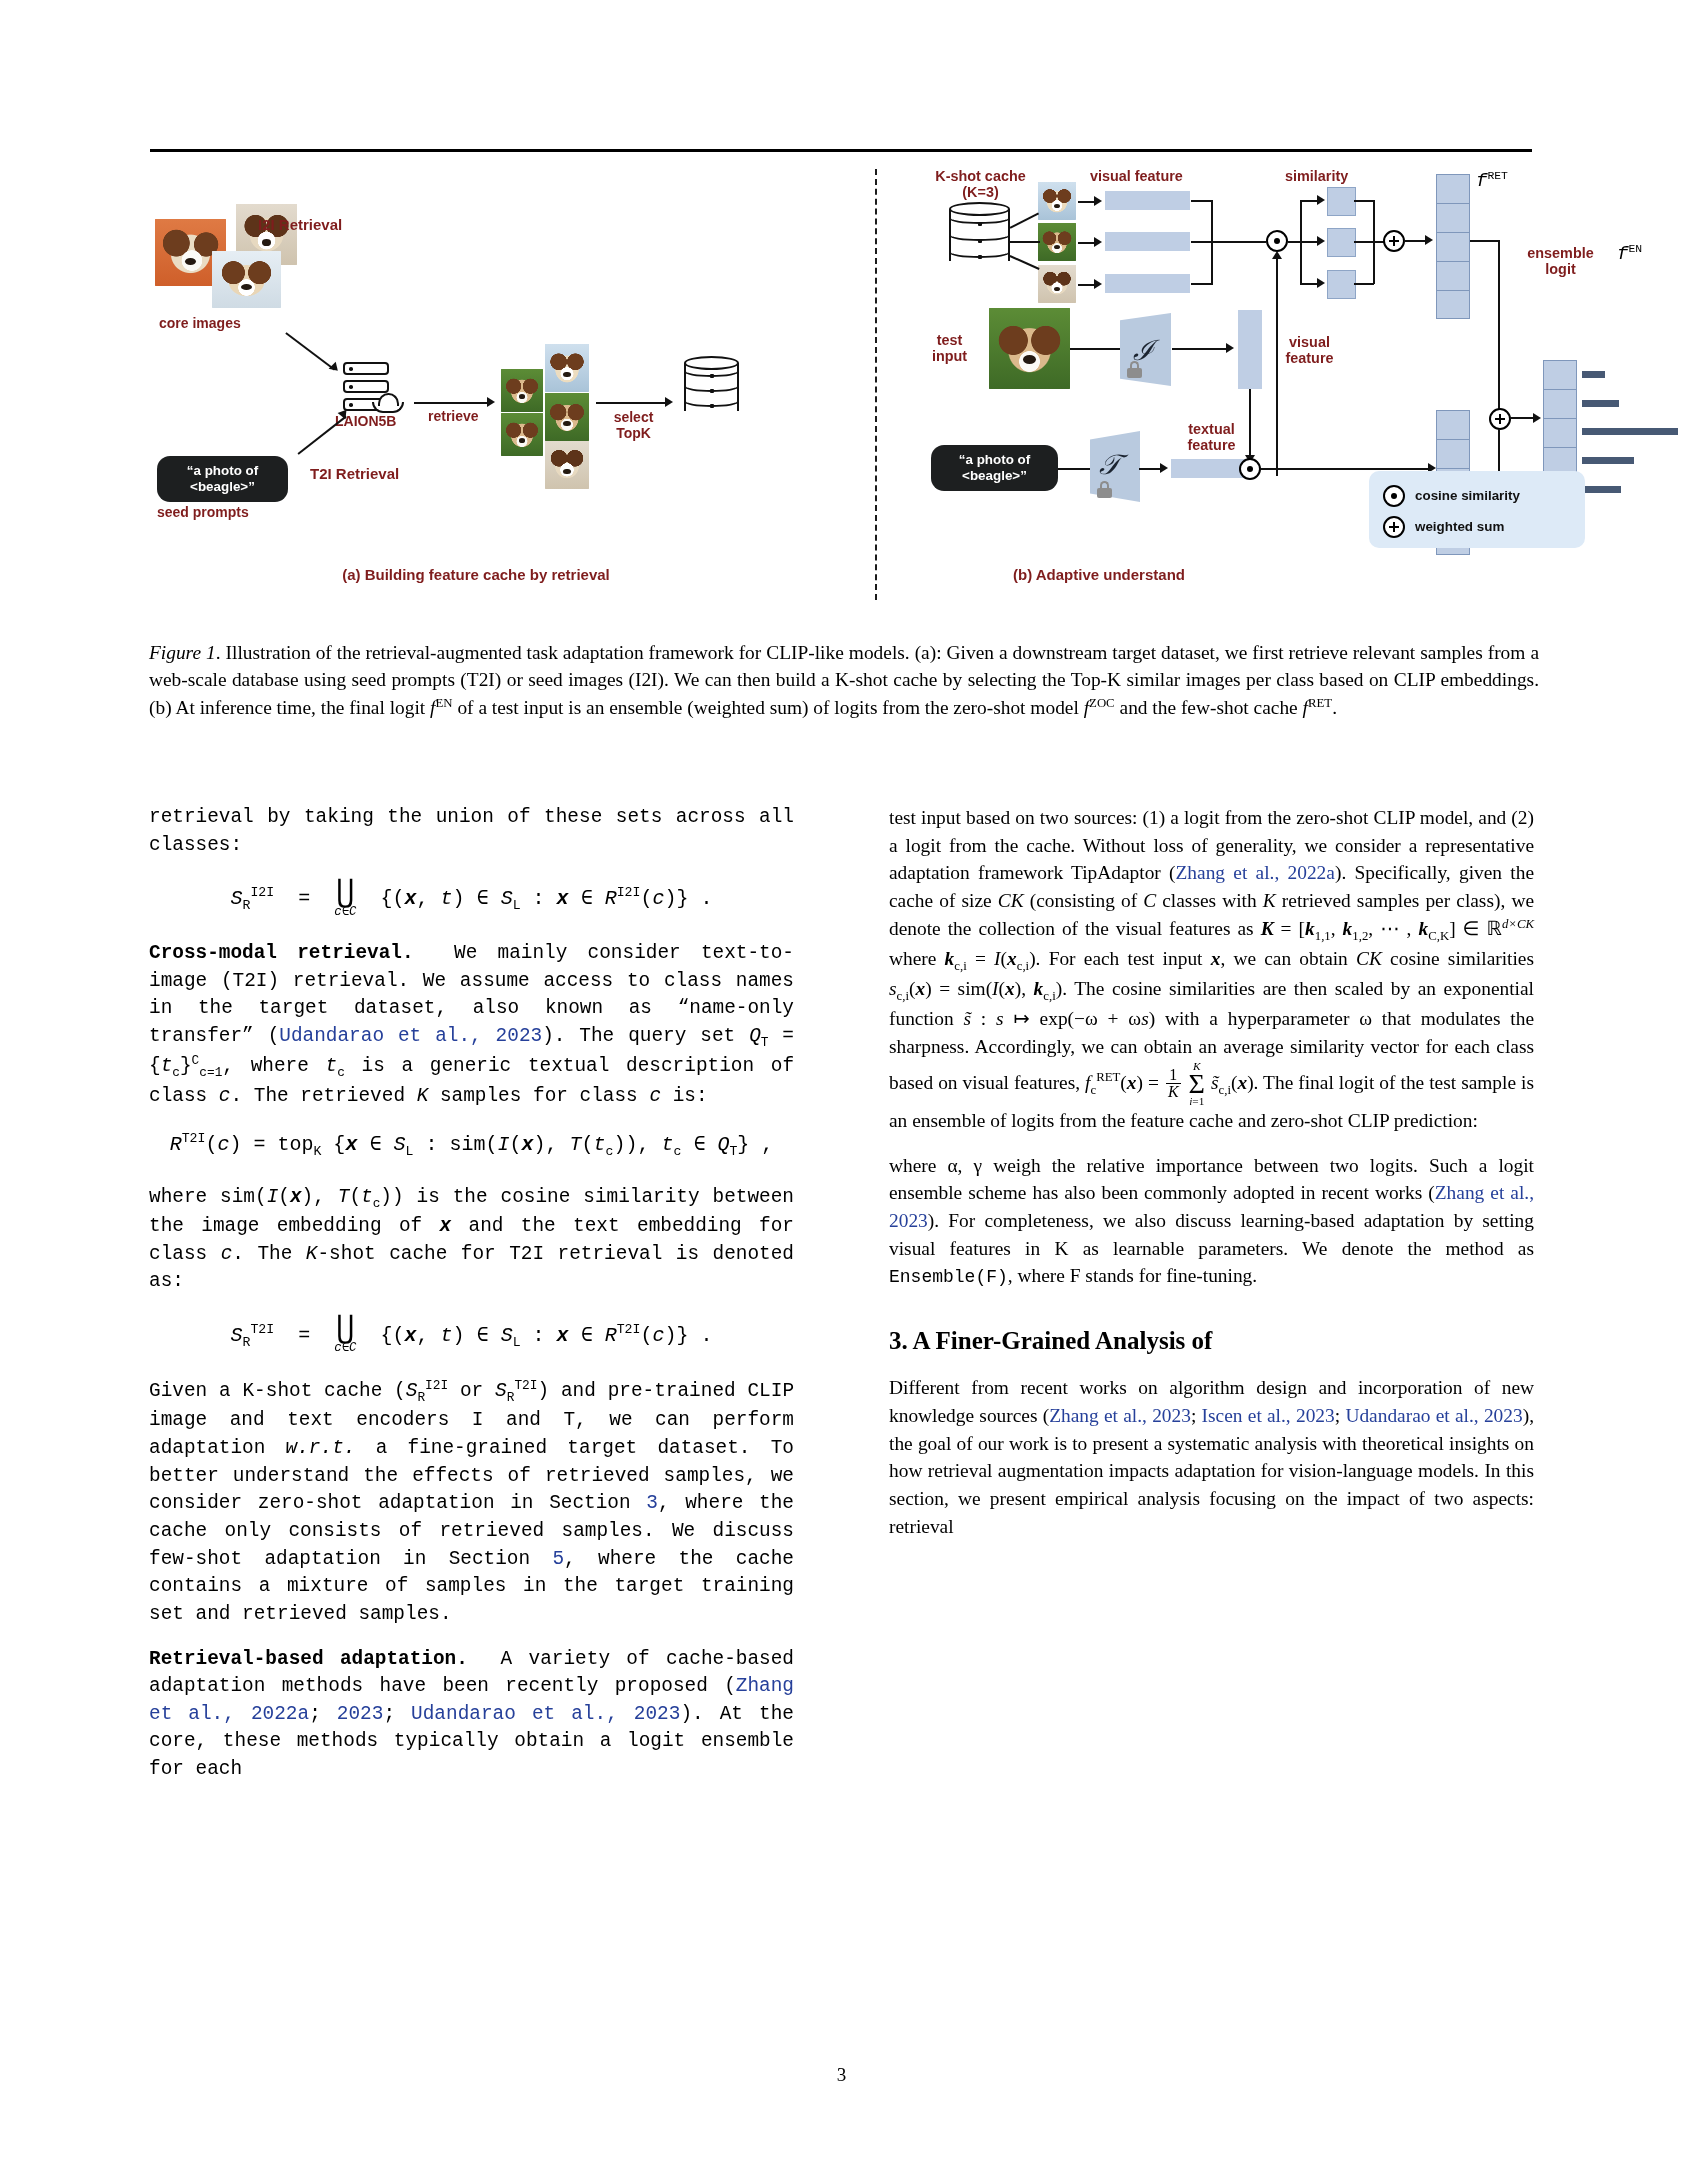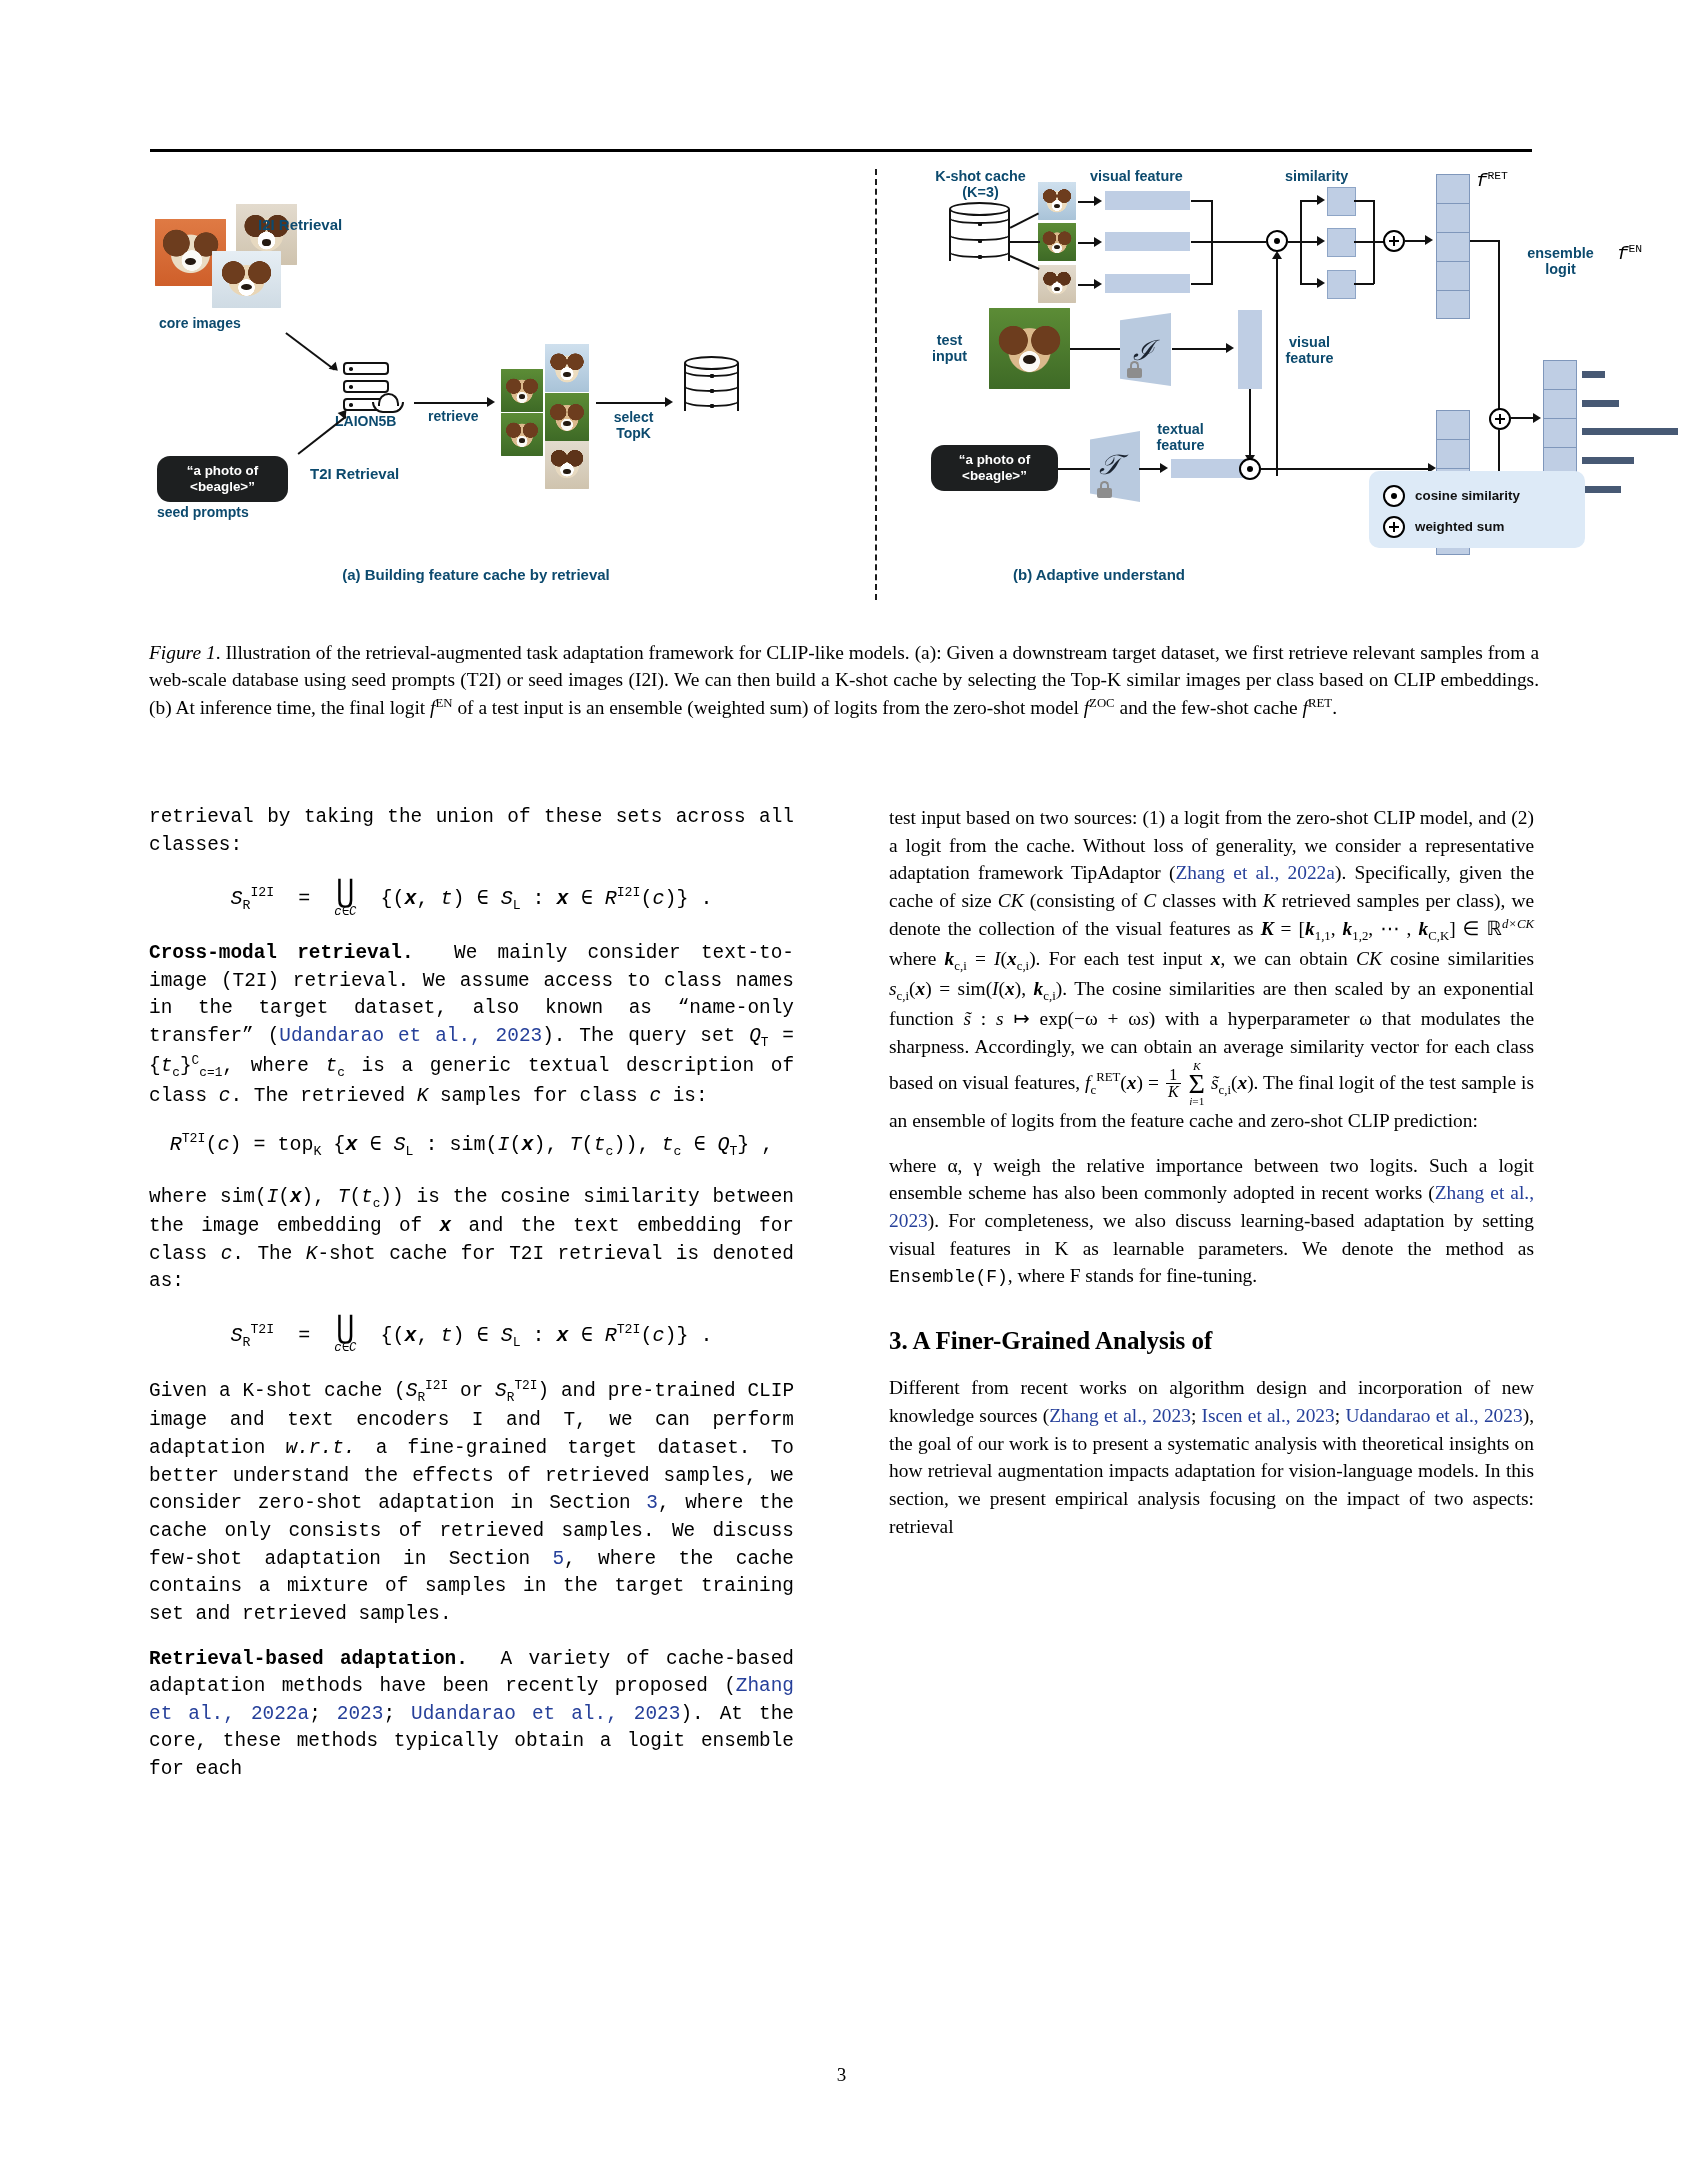--- a/index.html
+++ b/index.html
@@ -28,21 +28,21 @@
   
   .figure { position:absolute; left:149px; top:166px; width:1386px; height:455px; }
 
   .divider {
     position:absolute; left:726px; top:3px; width:0; height:431px;
     border-left:2.5px dashed #1b1b1b;
   }
 
   
   .lbl { position:absolute; font-family:"Liberation Sans", sans-serif;
-         font-weight:bold; color:#0c4a6e; line-height:1.12; }
+         font-weight:bold; color:#7f1d1d; line-height:1.12; }
   .lbl.c { text-align:center; }
 
   
   .photo { position:absolute; border-radius:1px; overflow:hidden;
            background:#c9b79c; }
   .photo::before{ content:""; position:absolute; inset:0;
     background:
       radial-gradient(circle at 50% 62%, #fdfdfb 0 17%, rgba(253,253,251,0) 18%),
       radial-gradient(circle at 31% 36%, #7a4322 0 20%, rgba(122,67,34,0) 21%),
       radial-gradient(circle at 69% 36%, #7a4322 0 20%, rgba(122,67,34,0) 21%),
@@ -465,21 +465,21 @@
     <div class="enc text" style="left:941px; top:265px; width:50px; height:71px;"></div>
     <div class="enc-glyph" style="left:950px; top:283px;">𝒯</div>
     <div class="lock" style="left:948px; top:315px;">
       <div class="shack"></div>
         <div class="body"></div>
     </div>
 
     <div class="ln-h" style="left:990px; top:302px; width:22px;"></div>
     <div class="arrow-r" style="left:1011px; top:297px;"></div>
 
-    <div class="lbl c" style="left:995px; top:255px; width:73px; font-size:14.4px;">
+    <div class="lbl c" style="left:1026px; top:255px; width:73px; font-size:14.4px;">
       <span>textual</span><br>
       <span>feature</span>
     </div>
     <div class="fbar" style="left:1022px; top:293px; width:75px; height:19px;"></div>
 
     <div class="op" style="left:1090px; top:292px;">
       <span class="dot"></span>
     </div>
     <div class="ln-h" style="left:1112px; top:302px; width:168px;"></div>
     <div class="arrow-r" style="left:1279px; top:297px;"></div>

